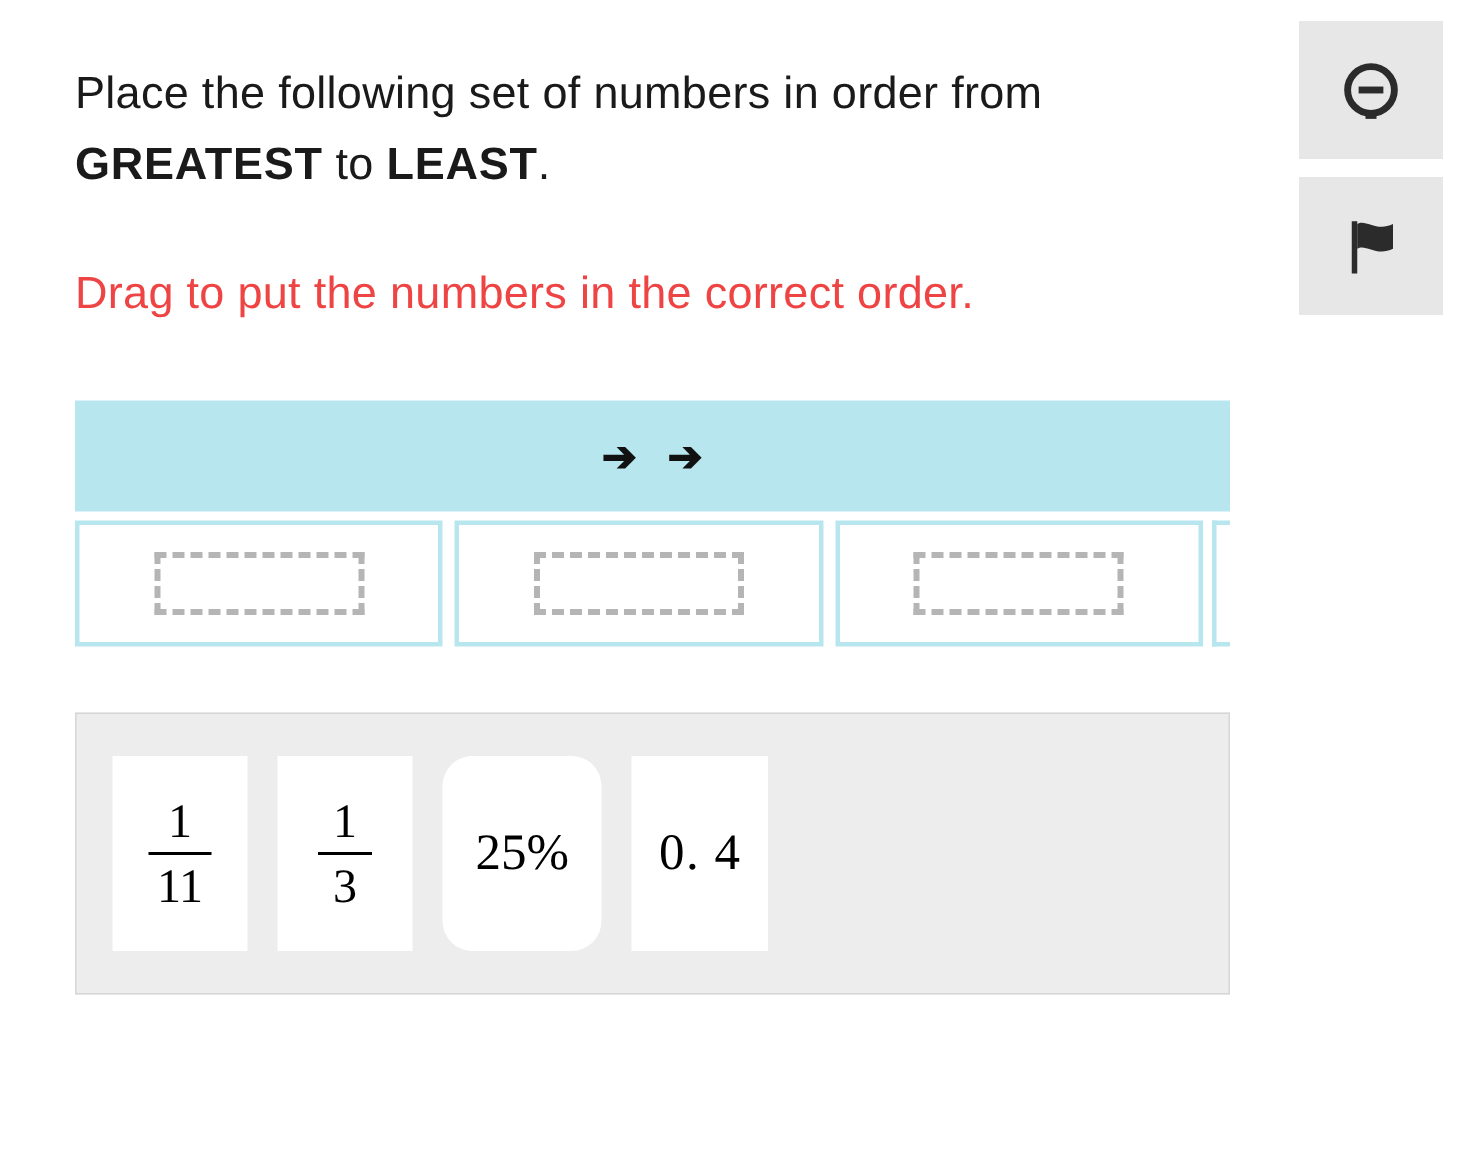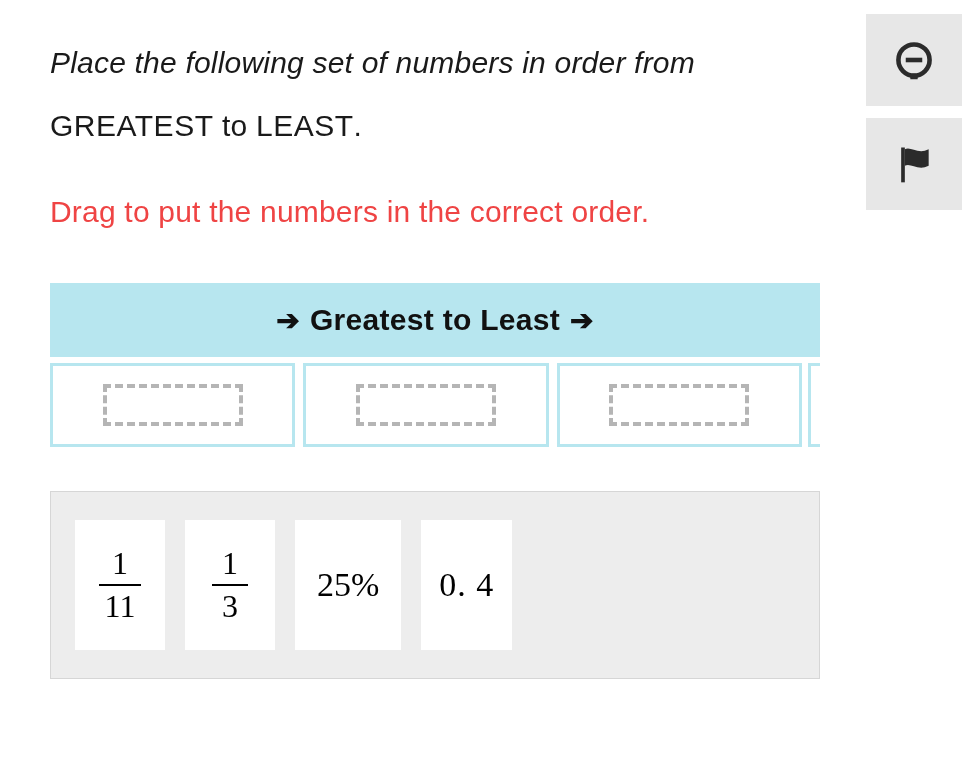--- a/index.html
+++ b/index.html
@@ -13,22 +13,22 @@
   .content {
     padding: 40px 50px 0 50px;
     width: 830px;
   }
   .question-text {
     font-size: 30px;
     color: #1a1a1a;
     line-height: 1.55;
     letter-spacing: 0.2px;
   }
-  .question-text-1 { margin-bottom: 16px; font-style: italic; }
-  .question-text b { font-weight: 400; letter-spacing: 0.5px; }
+  .question-text-1 { margin-bottom: 0; }
+  .question-text b { font-weight: 700; letter-spacing: 0.5px; }
   .instruction {
     font-size: 30px;
     color: #ef4444;
     margin-top: 46px;
     letter-spacing: 0.2px;
   }
   .drop-area {
     margin-top: 54px;
     width: 770px;
   }
@@ -105,21 +105,21 @@
     font-size: 32px;
     line-height: 1.15;
   }
   .fraction .num { padding: 0 6px 2px 6px; }
   .fraction .bar {
     width: 100%;
     min-width: 36px;
     border-top: 2px solid #000;
   }
   .fraction .den { padding: 2px 6px 0 6px; }
-  .tile-percent { font-size: 34px; padding: 0 22px; }
+  .tile-percent { font-size: 34px; padding: 0 22px; border-radius: 20px; }
   .tile-decimal { font-size: 34px; padding: 0 18px; letter-spacing: 1px; justify-content: center; }
   .side-buttons {
     position: absolute;
     top: 14px;
     right: 14px;
     display: flex;
     flex-direction: column;
     gap: 12px;
   }
   .side-btn {
@@ -142,21 +142,20 @@
   </p>
   <p class="question-text">
     <b>GREATEST</b><span> to </span><b>LEAST</b><span>.</span>
   </p>
 
   <p class="instruction">Drag to put the numbers in the correct order.</p>
 
   <div class="drop-area">
     <div class="header-bar">
       <span class="arrow">➔</span>
-      <span>Greatest to Least</span>
       <span class="arrow">➔</span>
     </div>
     <div class="slots">
       <div class="slot">
         <div class="placeholder"></div>
       </div>
       <div class="slot">
         <div class="placeholder"></div>
       </div>
       <div class="slot">

